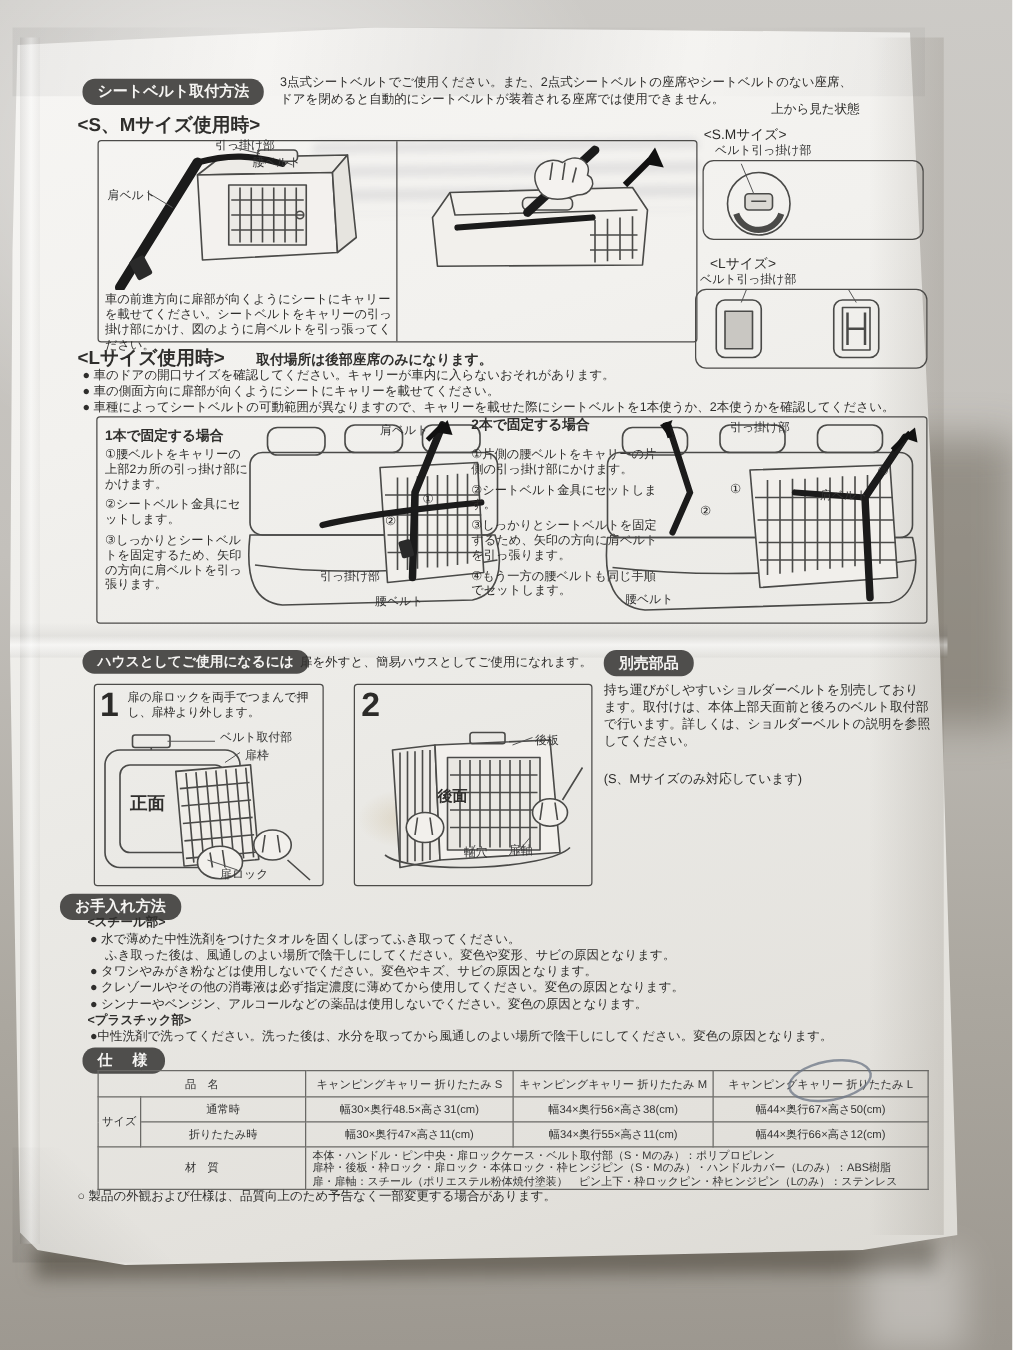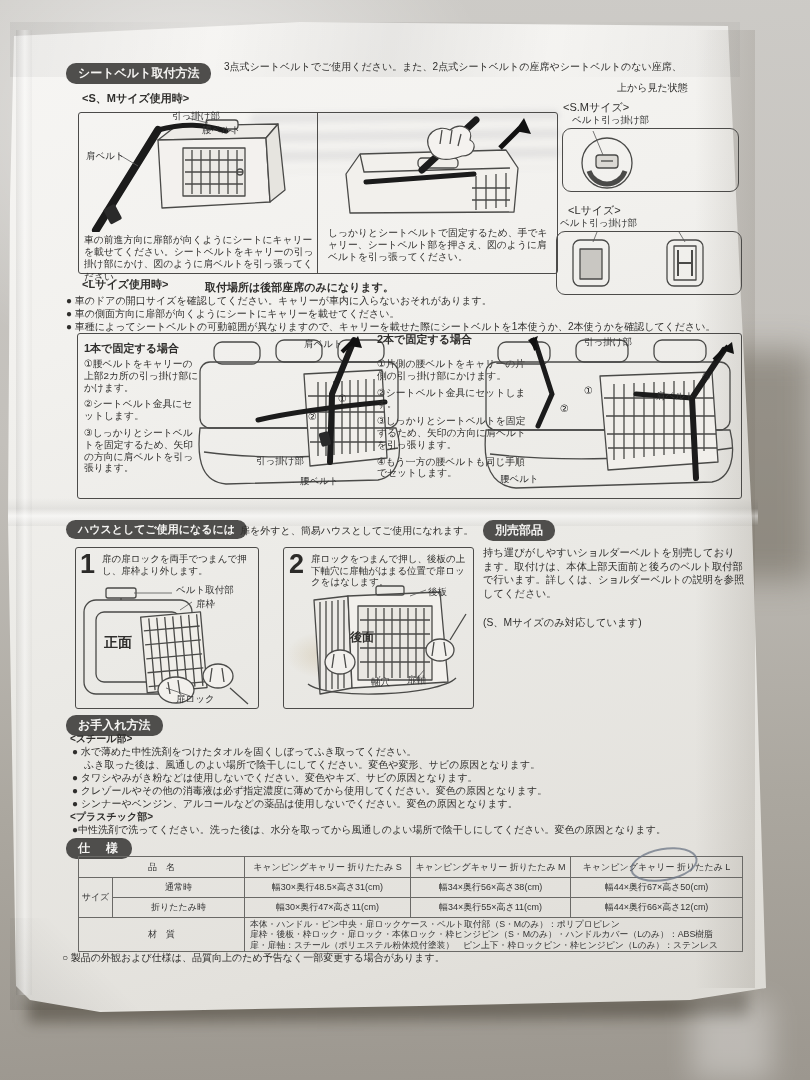--- a/index.html
+++ b/index.html
@@ -29,21 +29,21 @@
         background:linear-gradient(90deg,rgba(120,113,102,0),rgba(120,113,102,0.2));}
   .crease-bl{left:10px;top:918px;width:150px;height:92px;
         background:linear-gradient(45deg,rgba(0,0,0,0.08),rgba(0,0,0,0) 55%);}
   .ghost{filter:blur(3px);opacity:0.55;transform:rotate(-0.8deg);
         background:repeating-linear-gradient(180deg,rgba(105,105,120,0.22) 0 9px,rgba(0,0,0,0) 9px 19px);}
   .stain{left:286px;top:632px;width:70px;height:46px;border-radius:50%;
         background:radial-gradient(closest-side,rgba(176,148,92,0.22),rgba(176,148,92,0));}
   .jp{color:#2f2e2c;}
   .badge{background:#4f4e4c;color:#f5f4f2;font-weight:bold;text-align:right;
         border-radius:10px;padding:2px 12px;white-space:nowrap;}
-  .h-sub{font-weight:bold;font-size:11px;white-space:nowrap;margin-left:20px;}
+  .h-sub{font-weight:bold;font-size:15px;white-space:nowrap;}
   .small{font-size:10px;line-height:12.4px;}
   .nowrap{white-space:nowrap;}
   .box{border:1.5px solid #4c4b49;border-radius:3px;}
   .lbl{font-size:9.5px;color:#333;white-space:nowrap;}
   .stepnum{font-size:27px;font-weight:bold;color:#2c2b29;line-height:1;}
   .steps div{margin-bottom:5px;}
   .spec-table{border-collapse:collapse;table-layout:fixed;width:664px;font-size:9px;color:#333;}
   .spec-table td{border:1px solid #67666365;border:1px solid #6a6966;padding:0 2px;text-align:center;
         overflow:hidden;white-space:nowrap;}
   .spec-table .left{text-align:left;padding-left:5px;}
@@ -69,20 +69,21 @@
   <div class="abs crease-top"></div>
   <div class="abs crease-v"></div>
   <div class="abs crease-h"></div>
   <div class="abs paper-right-shade"></div>
   <div class="abs crease-bl"></div>
   <div class="abs ghost" style="left:250px;top:112px;width:310px;height:58px;border-radius:6px;"></div>
   <div class="abs stain"></div>
 
   <div class="abs badge jp" style="left:66px;top:63px;font-size:12px;">シートベルト取付方法</div>
   <div class="abs jp small nowrap" style="left:224px;top:61px;">3点式シートベルトでご使用ください。また、2点式シートベルトの座席やシートベルトのない座席、</div>
+  <div class="abs jp small nowrap" style="left:224px;top:74px;">ドアを閉めると自動的にシートベルトが装着される座席では使用できません。</div>
   <div class="abs jp h-sub" style="left:62px;top:91px;">&lt;S、Mサイズ使用時&gt;</div>
 
   <div class="abs box" style="left:78px;top:112px;width:478px;height:160px;">
     <div class="abs" style="left:238px;top:0;width:0;height:160px;border-left:1.2px solid #4c4b49;"></div>
   </div>
 
   <svg class="abs" style="left:88px;top:114px;" width="225" height="118" viewBox="0 0 225 118">
     <g class="sketch">
       <path d="M70,26 L88,12 L190,10 L178,24 Z" fill="#edebe7"></path>
       <path d="M70,26 L178,24 L182,88 L74,94 Z" fill="#f3f1ee"></path>
@@ -114,21 +115,20 @@
     </g>
     <g class="belt">
       <path d="M150,4 L96,54" stroke-width="7"></path>
       <path d="M40,66 L148,58" stroke-width="5"></path>
     </g>
     <path d="M104,34 C96,18 112,8 124,14 C134,6 148,12 144,24 C152,28 148,40 136,40 C120,46 108,44 104,34 Z" fill="#f4f2ef" stroke="#4a4a48" stroke-width="1.2"></path>
     <path class="sketch" d="M116,14 L114,28 M126,14 L124,28 M135,18 L132,30"></path>
     <path d="M174,32 L194,12" stroke="#111" stroke-width="5" fill="none"></path>
     <polygon points="198,2 205,18 189,15" fill="#111"></polygon>
   </svg>
-  <div class="abs jp" style="left:328px;top:227px;width:224px;font-size:9.8px;line-height:12.2px;">しっかりとシートベルトで固定するため、手でキャリー、シートベルト部を押さえ、図のように肩ベルトを引っ張ってください。</div>
 
   <div class="abs jp small nowrap" style="left:617px;top:82px;">上から見た状態</div>
   <div class="abs jp nowrap" style="left:563px;top:100px;font-size:11px;">&lt;S.Mサイズ&gt;</div>
   <div class="abs jp lbl" style="left:572px;top:114px;">ベルト引っ掛け部</div>
   <div class="abs" style="left:562px;top:128px;width:175px;height:62px;border:1.3px solid #4c4b49;border-radius:9px;">
     <svg width="175" height="62" viewBox="0 0 175 62">
       <g class="sketch">
         <circle cx="44" cy="34" r="25"></circle>
         <path d="M26,42 A19,19 0 0 0 62,42" stroke-width="5"></path>
         <rect x="33" y="26" width="22" height="13" rx="3" fill="#dbd9d4"></rect>
@@ -253,21 +253,20 @@
     </g>
     <path class="leader" d="M56,9 H94 M102,26 L114,18 M88,104 L112,112"></path>
   </svg>
   <div class="abs jp lbl" style="left:176px;top:584px;">ベルト取付部</div>
   <div class="abs jp lbl" style="left:196px;top:598px;">扉枠</div>
   <div class="abs jp nowrap" style="left:104px;top:634px;font-size:14px;font-weight:bold;">正面</div>
   <div class="abs jp lbl" style="left:176px;top:693px;">扉ロック</div>
 
   <div class="abs box" style="left:283px;top:547px;width:189px;height:160px;"></div>
   <div class="abs jp stepnum" style="left:289px;top:551px;">2</div>
-  <div class="abs jp" style="left:311px;top:553px;width:156px;font-size:9.5px;line-height:11.6px;">扉ロックをつまんで押し、後板の上下軸穴に扉軸がはまる位置で扉ロックをはなします。</div>
   <svg class="abs" style="left:288px;top:584px;" width="184" height="122" viewBox="0 0 184 122">
     <g class="sketch">
       <path d="M26,16 L60,12 L64,104 L32,110 Z" fill="#eceae6"></path>
       <path d="M32,18 V106 M38,17 V106 M44,17 V105 M50,16 V105 M56,16 V104"></path>
       <path d="M60,12 L152,8 L160,98 L64,104 Z" fill="#f2f0ec"></path>
       <rect x="70" y="22" width="74" height="74" fill="#e9e7e2"></rect>
       <path d="M80,24 V94 M88,24 V94 M96,24 V94 M104,24 V94 M112,24 V94 M120,24 V94 M128,24 V94 M136,24 V94"></path>
       <path d="M72,36 H142 M72,50 H142 M72,64 H142 M72,78 H142"></path>
       <rect x="88" y="2" width="28" height="9" rx="2"></rect>
       <path d="M20,100 C40,116 150,112 168,94"></path>
@@ -279,21 +278,21 @@
   </svg>
   <div class="abs jp lbl" style="left:428px;top:586px;">後板</div>
   <div class="abs jp nowrap" style="left:350px;top:629px;font-size:12px;font-weight:bold;">後面</div>
   <div class="abs jp lbl" style="left:371px;top:676px;">軸穴</div>
   <div class="abs jp lbl" style="left:407px;top:674px;">扉軸</div>
 
   <div class="abs badge jp" style="left:483px;top:520px;font-size:12px;">別売部品</div>
   <div class="abs jp" style="left:483px;top:546px;width:262px;font-size:10.3px;line-height:13.6px;">持ち運びがしやすいショルダーベルトを別売しております。取付けは、本体上部天面前と後ろのベルト取付部で行います。詳しくは、ショルダーベルトの説明を参照してください。</div>
   <div class="abs jp nowrap" style="left:483px;top:616px;font-size:10.3px;">(S、Mサイズのみ対応しています)</div>
 
-  <div class="abs badge jp" style="left:66px;top:715px;font-size:12px;">お手入れ方法</div>
+  <div class="abs badge jp" style="left:48px;top:715px;font-size:12px;">お手入れ方法</div>
   <div class="abs jp small nowrap" style="left:70px;top:733px;font-weight:bold;">&lt;スチール部&gt;</div>
   <div class="abs jp small nowrap" style="left:72px;top:746px;">● 水で薄めた中性洗剤をつけたタオルを固くしぼってふき取ってください。</div>
   <div class="abs jp small nowrap" style="left:84px;top:759px;">ふき取った後は、風通しのよい場所で陰干しにしてください。変色や変形、サビの原因となります。</div>
   <div class="abs jp small nowrap" style="left:72px;top:772px;">● タワシやみがき粉などは使用しないでください。変色やキズ、サビの原因となります。</div>
   <div class="abs jp small nowrap" style="left:72px;top:798px;">● シンナーやベンジン、アルコールなどの薬品は使用しないでください。変色の原因となります。</div>
   <div class="abs jp small nowrap" style="left:72px;top:785px;">● クレゾールやその他の消毒液は必ず指定濃度に薄めてから使用してください。変色の原因となります。</div>
   <div class="abs jp small nowrap" style="left:70px;top:811px;font-weight:bold;">&lt;プラスチック部&gt;</div>
   <div class="abs jp small nowrap" style="left:72px;top:824px;">●中性洗剤で洗ってください。洗った後は、水分を取ってから風通しのよい場所で陰干しにしてください。変色の原因となります。</div>
 
   <div class="abs badge jp" style="left:66px;top:838px;font-size:12px;letter-spacing:2px;">仕　様</div>

